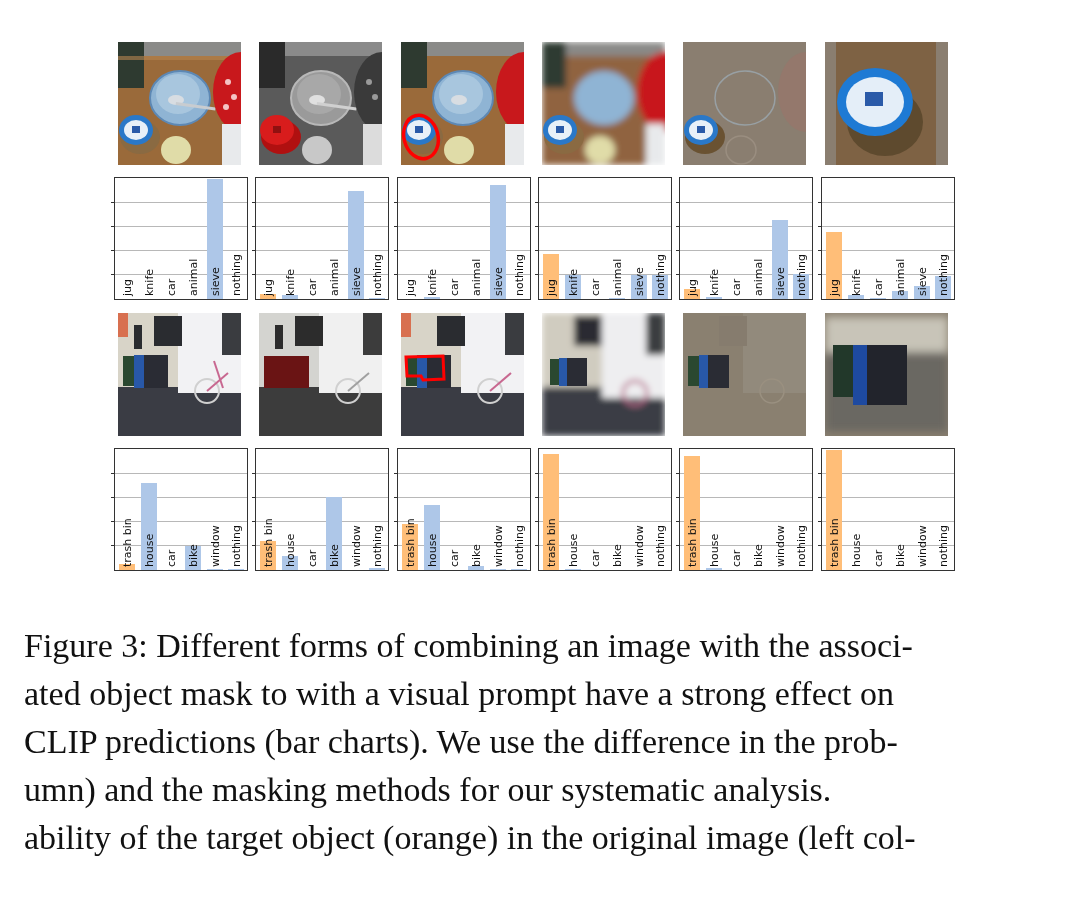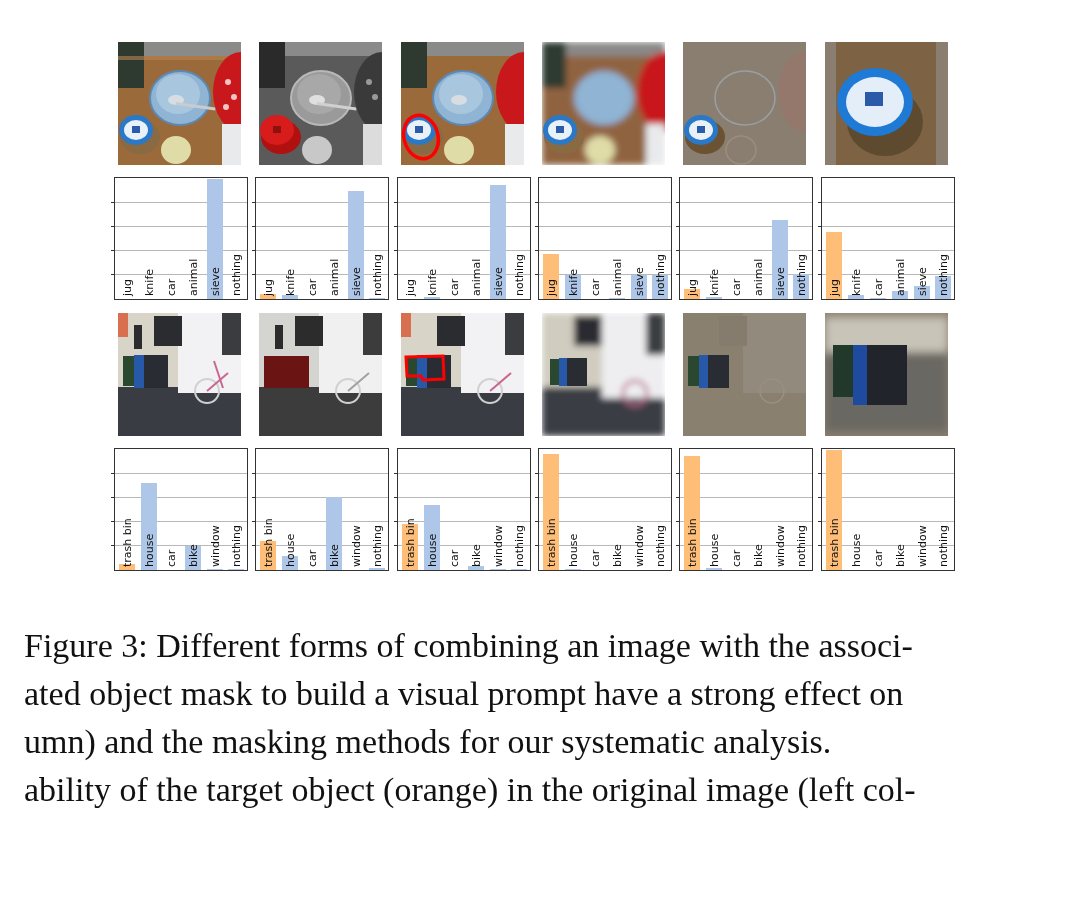--- a/index.html
+++ b/index.html
@@ -605,16 +605,17 @@
         </div>
         <div class="lbl" style="left: 113.45px;">
           <span>nothing</span>
         </div>
       </div>
     </div>
 </div>
 
 <div class="caption">
   <div>Figure 3: Different forms of combining an image with the associ-</div>
-  <div>ated object mask to build a visual prompt have a strong effect on</div>
+  <div>ated object mask to with a visual prompt have a strong effect on</div>
+  <div>CLIP predictions (bar charts).  We use the difference in the prob-</div>
   <div>umn) and the masking methods for our systematic analysis.</div>
   <div>ability of the target object (orange) in the original image (left col-</div>
 </div>
 
 </body></html>

